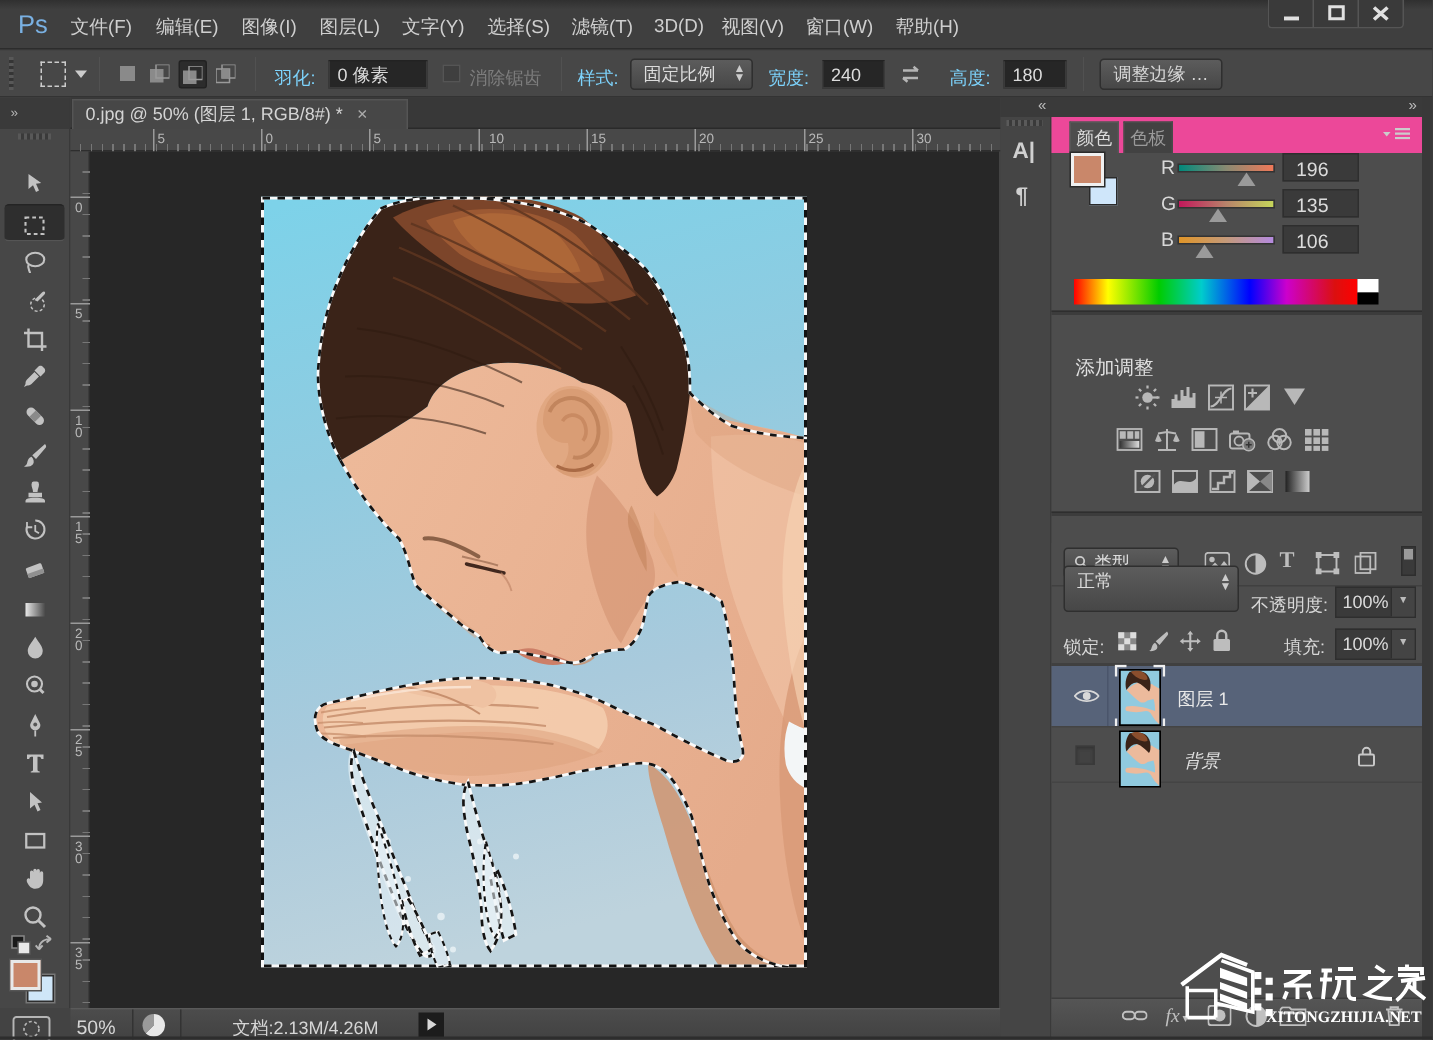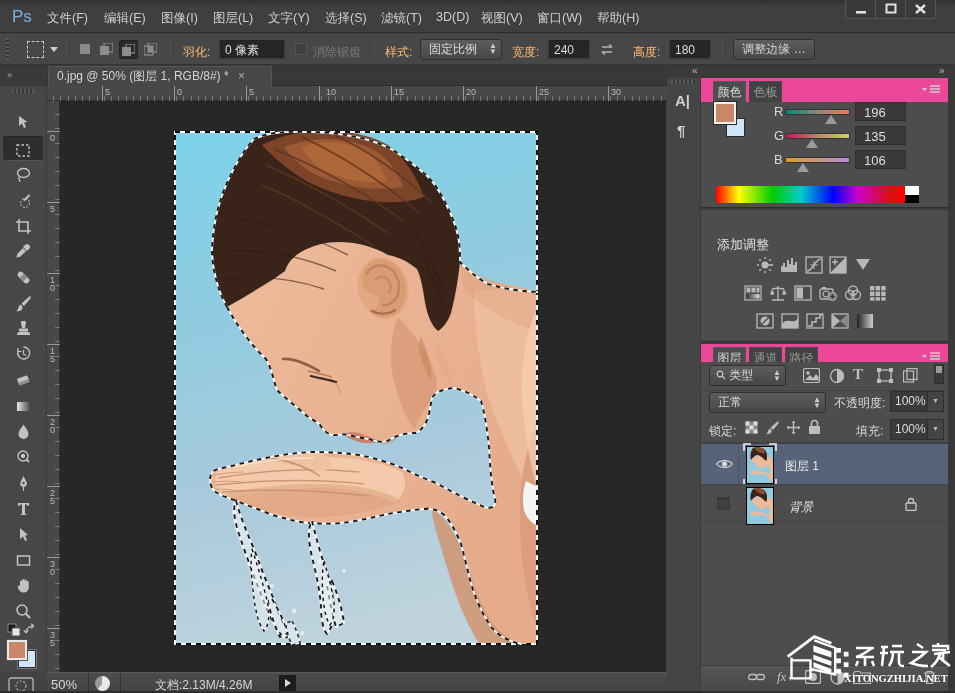--- a/index.html
+++ b/index.html
@@ -11,21 +11,21 @@
 #winbtns{position:absolute;left:845px;top:0;width:91px;height:19px;background:#3a3a3a;border:1px solid #555;border-top:none;border-radius:0 0 3px 3px;display:flex}
 #winbtns .wb{flex:1;border-right:1px solid #555;color:#e8e8e8;text-align:center;font-size:11px;line-height:17px;font-weight:bold}
 #winbtns .wb:last-child{border-right:none}
 
 #optbar{position:absolute;left:0;top:34px;width:955px;height:31px;background:#474747;border-bottom:1px solid #333}
 .grip{position:absolute;left:6px;top:4px;width:3px;height:22px;background:repeating-linear-gradient(#585858 0 2px,#353535 2px 4px)}
 .marqico{position:absolute;left:27px;top:7px;width:17px;height:17px;border:1px dashed #cccccc}
 .optsep{position:absolute;top:4px;width:1px;height:23px;background:#383838;border-right:1px solid #515151}
 .selbtn{position:absolute;top:6px;width:19px;height:19px;border-radius:2px}
 .selbtn svg{display:block;margin:3px auto 0}
-.lbl{position:absolute;top:10px;color:#fdba74}
+.lbl{position:absolute;top:10px;color:#7dd3fc}
 .lbl.dim{color:#7d7d7d}
 .inpt{position:absolute;top:6px;height:19px;background:#262626;border:1px solid #3a3a3a;border-top-color:#222;color:#dcdcdc;font-size:12px;line-height:18px;padding-left:5px}
 .ddown{position:absolute;top:5px;height:21px;background:linear-gradient(#5c5c5c,#474747);border:1px solid #2f2f2f;border-radius:3px;color:#dcdcdc;line-height:19px;padding-left:8px}
 .updn{position:absolute;right:4px;top:3px;font-size:8px;color:#ccc;line-height:6px}
 #adjedge{position:absolute;left:733px;top:5px;width:82px;height:21px;background:linear-gradient(#5c5c5c,#474747);border:1px solid #2f2f2f;border-radius:3px;color:#d6d6d6;text-align:center;line-height:19px}
 
 #toolbar{position:absolute;left:0;top:65px;width:47px;height:607px;background:#474747;border-right:1px solid #393939}
 #toolbar .thead{height:21px;background:#3a3a3a;color:#b5b5b5;font-size:9px;line-height:20px;padding-left:7px;letter-spacing:1px}
 .tgrip{width:22px;height:4px;margin:3px auto 2px;background:repeating-linear-gradient(90deg,#585858 0 2px,#3a3a3a 2px 4px)}
 .tool{width:47px;height:25.7px;position:relative;color:#c8c8c8;text-align:center;line-height:0}
@@ -582,29 +582,20 @@
       <svg class="abs" style="left:155px;top:234px" width="18" height="18" viewBox="0 0 18 18">
         <rect x="1" y="2" width="16" height="14" fill="url(#gr3)"></rect>
         <defs>
           <linearGradient id="gr3" x1="0" x2="1">
             <stop offset="0" stop-color="#222"></stop>
             <stop offset="1" stop-color="#ccc"></stop>
           </linearGradient>
         </defs>
       </svg>
       <div class="abs" style="left:0;top:263px;width:247px;height:3px;background:#3c3c3c;border-top:1px solid #2e2e2e"></div>
-      <div class="ptabbar" style="top:266px;height:25px">
-        <div class="ptab" style="left:12px;width:33px">图层</div>
-        <div class="ptab off" style="left:48px;width:33px">通道</div>
-        <div class="ptab off" style="left:84px;width:33px">路径</div>
-        <svg class="pmenu" style="top:6px">
-          <path d="M0 5 L5 5 L2.5 8 Z" fill="#ccc"></path>
-          <path d="M8 3 H18 M8 6 H18 M8 9 H18" stroke="#ccc" stroke-width="1.5"></path>
-        </svg>
-      </div>
       <div class="abs" style="left:0;top:284px;width:247px;height:29px;background:#4d4d4d;border-bottom:1px solid #404040"></div>
       <div class="ddown" style="left:8px;top:287px;width:77px;height:21px;font-size:12px;padding-left:6px;line-height:19px"><svg width="10" height="10" style="vertical-align:-1px">
           <circle cx="4" cy="4" r="2.8" fill="none" stroke="#ccc" stroke-width="1.2"></circle>
           <path d="M6 6 L9 9" stroke="#ccc" stroke-width="1.3"></path>
         </svg> 类型 <span class="updn" style="top:4px">▲<br>▼</span></div>
       <svg class="abs" style="left:102px;top:290px" width="17" height="15">
         <rect x="0.5" y="0.5" width="16" height="14" rx="2" fill="none" stroke="#bdbdbd" stroke-width="1.2"></rect>
         <circle cx="5" cy="5" r="1.8" fill="#bdbdbd"></circle>
         <path d="M2 12 L7 7 L10 10 L13 6 L15.5 9 L15.5 12.5 Z" fill="#bdbdbd"></path>
       </svg>
@@ -619,21 +610,21 @@
         <rect x="12" y="0" width="4" height="4" fill="#bdbdbd"></rect>
         <rect x="0" y="11" width="4" height="4" fill="#bdbdbd"></rect>
         <rect x="12" y="11" width="4" height="4" fill="#bdbdbd"></rect>
       </svg>
       <svg class="abs" style="left:202px;top:290px" width="15" height="15">
         <rect x="0.5" y="3" width="10" height="11" fill="none" stroke="#bdbdbd" stroke-width="1.2"></rect>
         <rect x="4" y="0.5" width="10" height="11" fill="none" stroke="#bdbdbd" stroke-width="1.2"></rect>
       </svg>
       <div class="abs" style="left:233px;top:286px;width:10px;height:20px;background:#3a3a3a;border:1px solid #2e2e2e"></div>
       <div class="abs" style="left:235px;top:288px;width:6px;height:7px;background:#9a9a9a"></div>
-      <div class="ddown" style="left:8px;top:314px;width:117px;height:21px;line-height:19px">正常<span class="updn" style="top:4px">▲<br>▼</span></div>
+      <div class="ddown" style="left:8px;top:299px;width:117px;height:31px;line-height:19px">正常<span class="updn" style="top:4px">▲<br>▼</span></div>
       <span class="abs" style="left:133px;top:317px;color:#d8d8d8">不透明度:</span>
       <div class="pval" style="left:189px;top:313px;width:54px;height:21px;line-height:19px"><span style="padding-left:4px">100%</span><span class="abs" style="right:0;top:0;width:16px;height:19px;background:#444;border-left:1px solid #2e2e2e;text-align:center;font-size:7px;line-height:18px;color:#bbb">▼</span></div>
       <span class="abs" style="left:8px;top:345px;color:#d8d8d8">锁定:</span>
       <svg class="abs" style="left:44px;top:343px" width="13" height="13">
         <rect x="0.5" y="0.5" width="12" height="12" fill="#888"></rect>
         <rect x="0.5" y="0.5" width="4" height="4" fill="#ddd"></rect>
         <rect x="8.5" y="0.5" width="4" height="4" fill="#ddd"></rect>
         <rect x="4.5" y="4.5" width="4" height="4" fill="#ddd"></rect>
         <rect x="0.5" y="8.5" width="4" height="4" fill="#ddd"></rect>
         <rect x="8.5" y="8.5" width="4" height="4" fill="#ddd"></rect>

